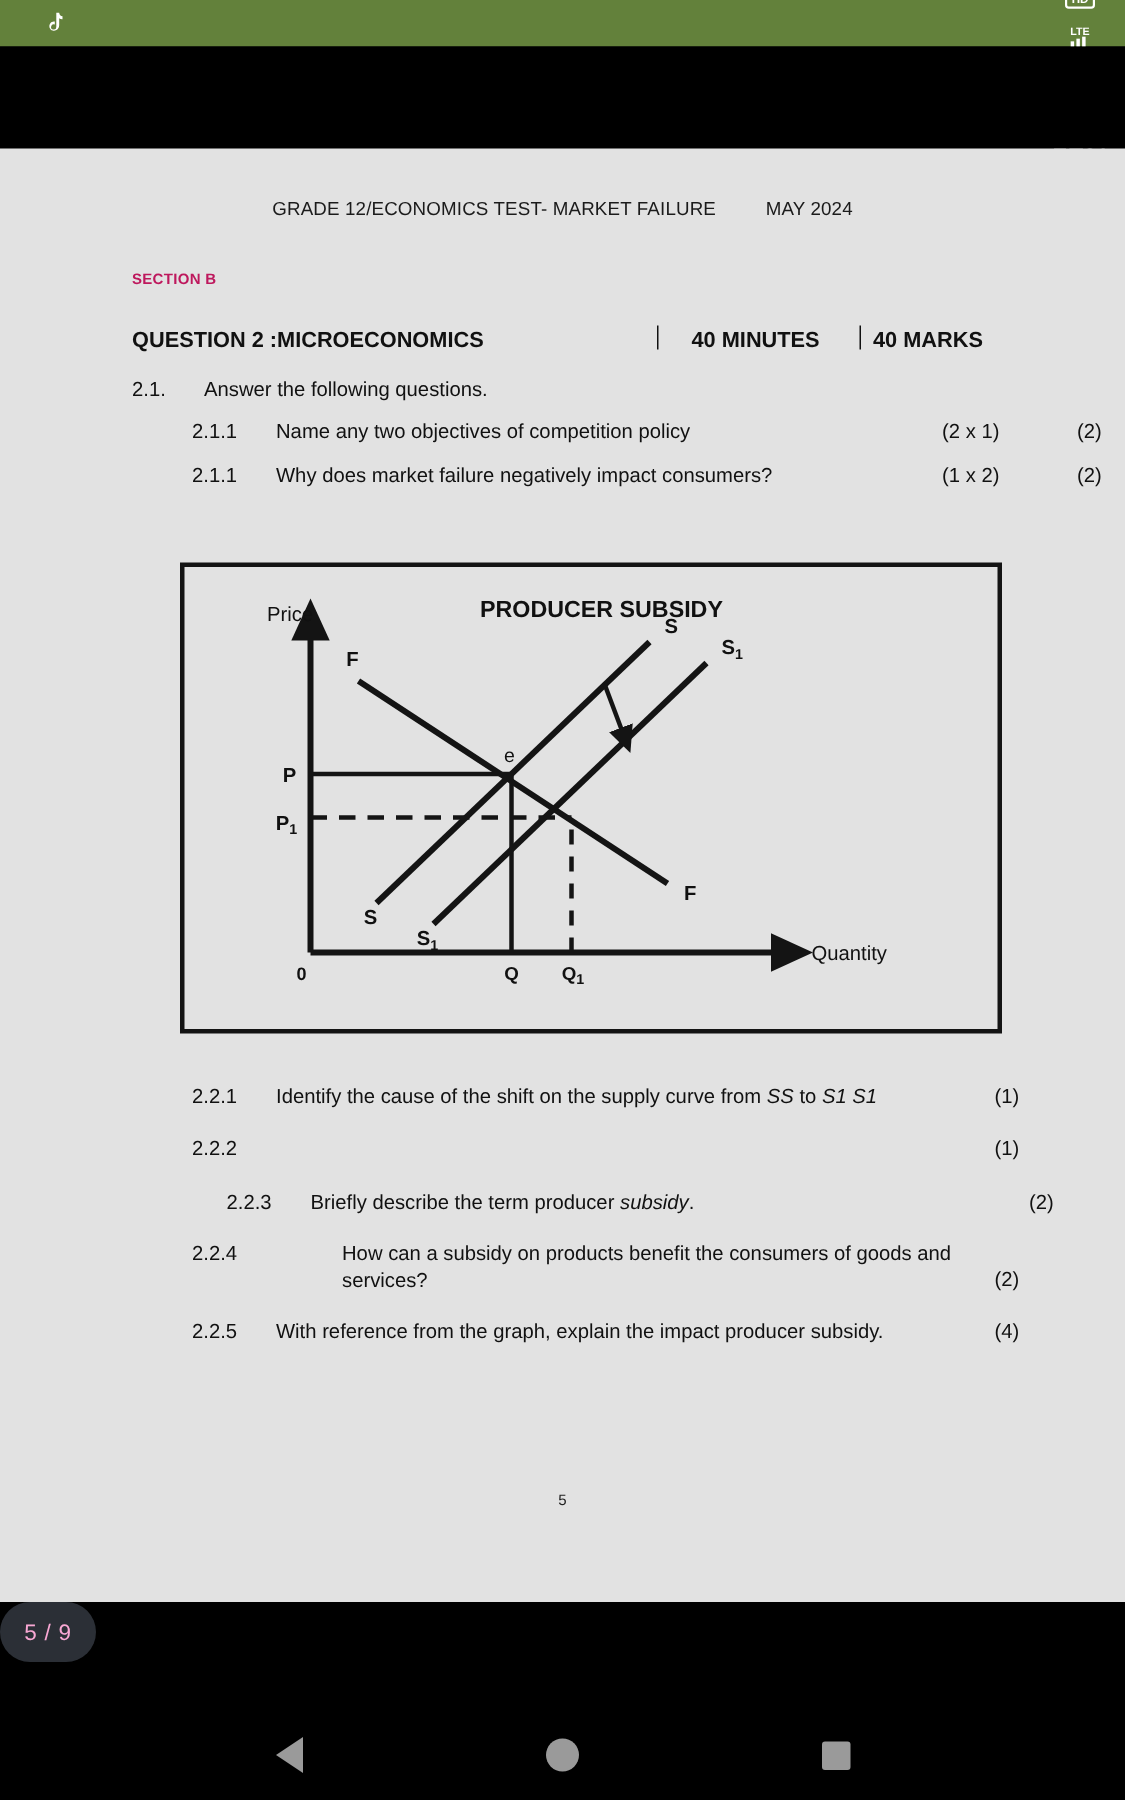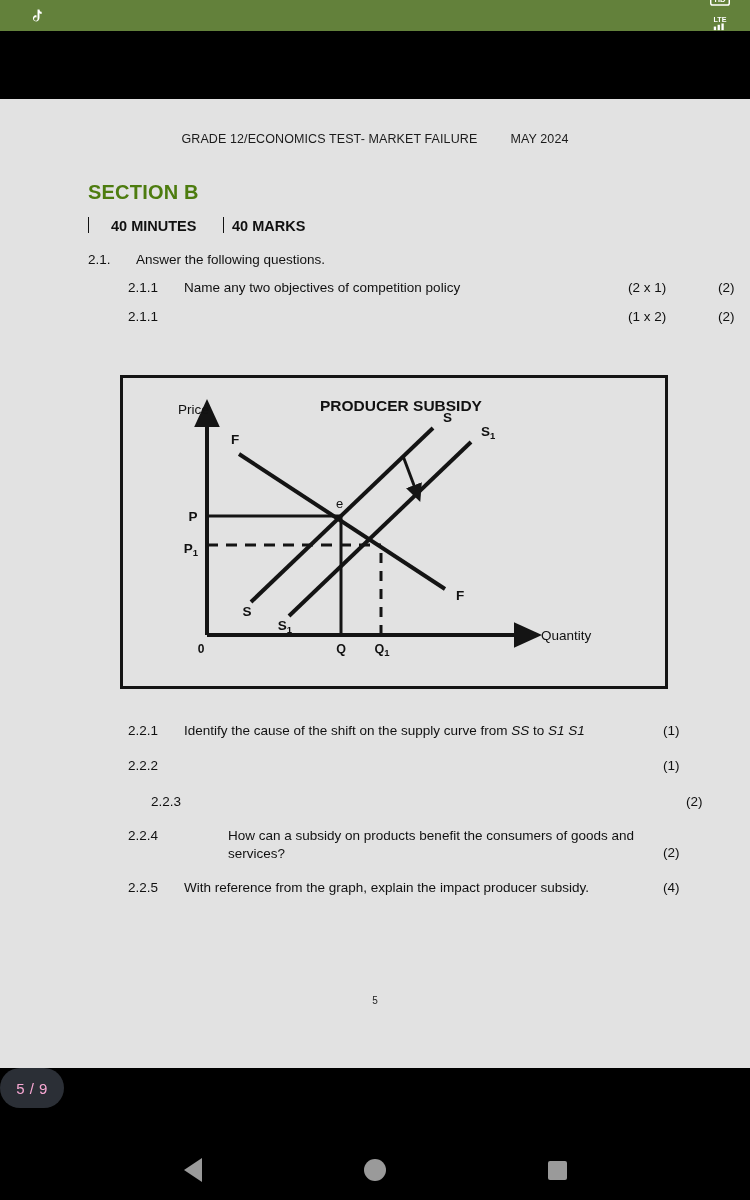--- a/index.html
+++ b/index.html
@@ -37,21 +37,21 @@
     overflow:hidden;
   }
   .doc-head {
     position:absolute; left:0; top:33px; width:750px;
     text-align:center; font-size:12.5px; color:#1b1b1b; letter-spacing:.1px;
   }
   .doc-head .gap { display:inline-block; width:26px; }
 
   .section-b {
     position:absolute; left:88px; top:82px;
-    font-size:20px; font-weight:bold; color:#4d7c0f; letter-spacing:.2px;
+    font-size:10px; font-weight:bold; color:#be185d; letter-spacing:.2px;
   }
   .qhead {
     position:absolute; left:88px; top:116px; width:600px;
     font-size:14.5px; font-weight:bold; color:#111;
     display:flex; align-items:baseline;
   }
   .qhead .title { width:350px; }
   .qhead .bar   { display:inline-block; width:1px; height:16px; background:#111;
                   margin:0 22px 0 0; position:relative; top:2px; }
   .qhead .mins  { width:112px; }
@@ -224,40 +224,42 @@
 
     <div class="doc-head">
       <span>GRADE 12/ECONOMICS TEST- MARKET FAILURE</span>
       <span class="gap"></span>
       <span>MAY 2024</span>
     </div>
 
     <div class="section-b">SECTION B</div>
 
     <div class="qhead">
+      <span class="title">QUESTION 2 :MICROECONOMICS</span>
       <span class="bar"></span>
       <span class="mins">40 MINUTES</span>
       <span class="bar" style="margin-right:8px;"></span>
       <span class="marks">40 MARKS</span>
     </div>
 
     <div class="row r21">
       <span class="num">2.1.</span>
       <span class="txt">Answer the following questions.</span>
     </div>
 
     <div class="row r211a">
       <span class="num">2.1.1</span>
       <span class="txt">Name any two objectives of competition policy</span>
       <span class="calc calcpos">(2 x 1)</span>
       <span class="mk mkpos">(2)</span>
     </div>
 
     <div class="row r211b">
       <span class="num">2.1.1</span>
+      <span class="txt">Why does market failure negatively impact consumers?</span>
       <span class="calc calcpos">(1 x 2)</span>
       <span class="mk mkpos">(2)</span>
     </div>
 
 
     <div id="graph-box">
       <svg id="graph-svg" viewBox="0 0 542 308">
         <defs>
           <marker id="ah" markerWidth="9" markerHeight="9" refX="1" refY="3.2" orient="auto">
             <path d="M0,0 L0,6.4 L7,3.2 z" fill="#141414"></path>
@@ -312,20 +314,21 @@
       <span class="mk">(1)</span>
     </div>
 
     <div class="q2 q222">
       <span class="num">2.2.2</span>
       <span class="mk">(1)</span>
     </div>
 
     <div class="q2 q223">
       <span class="num">2.2.3</span>
+      <span class="txt">Briefly describe the term producer <span class="italic">subsidy</span>.</span>
       <span class="mk">(2)</span>
     </div>
 
     <div class="q2 q224">
       <span class="num">2.2.4</span>
       <span class="txt">How can a subsidy on products benefit the consumers of goods and services?</span>
       <span class="mk">(2)</span>
     </div>
 
     <div class="q2 q225">

